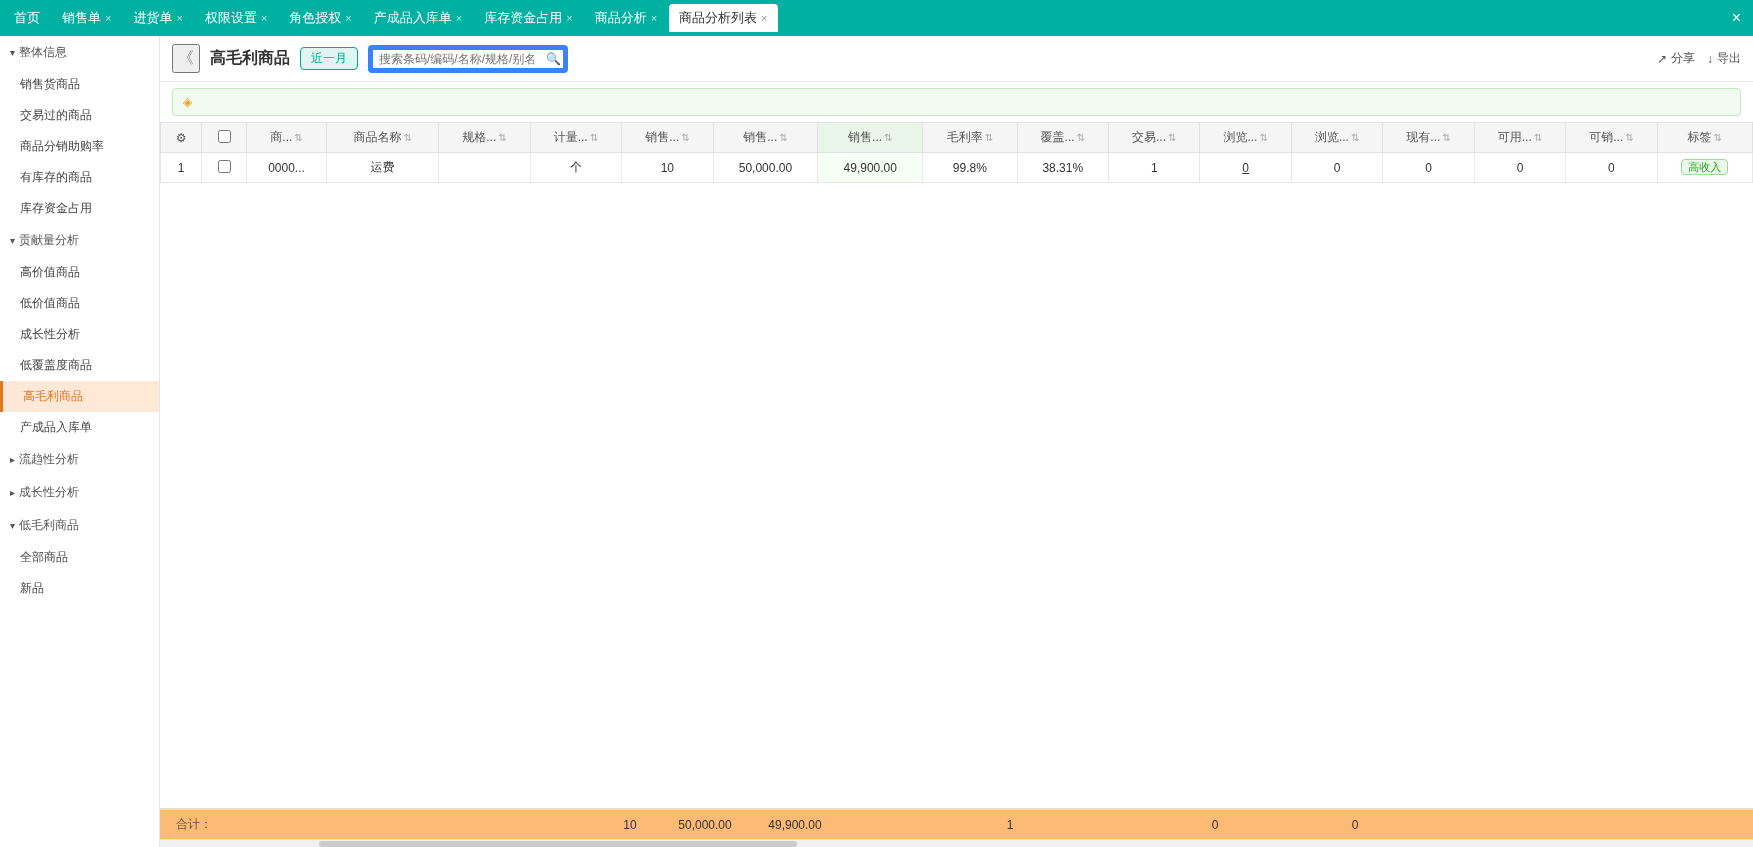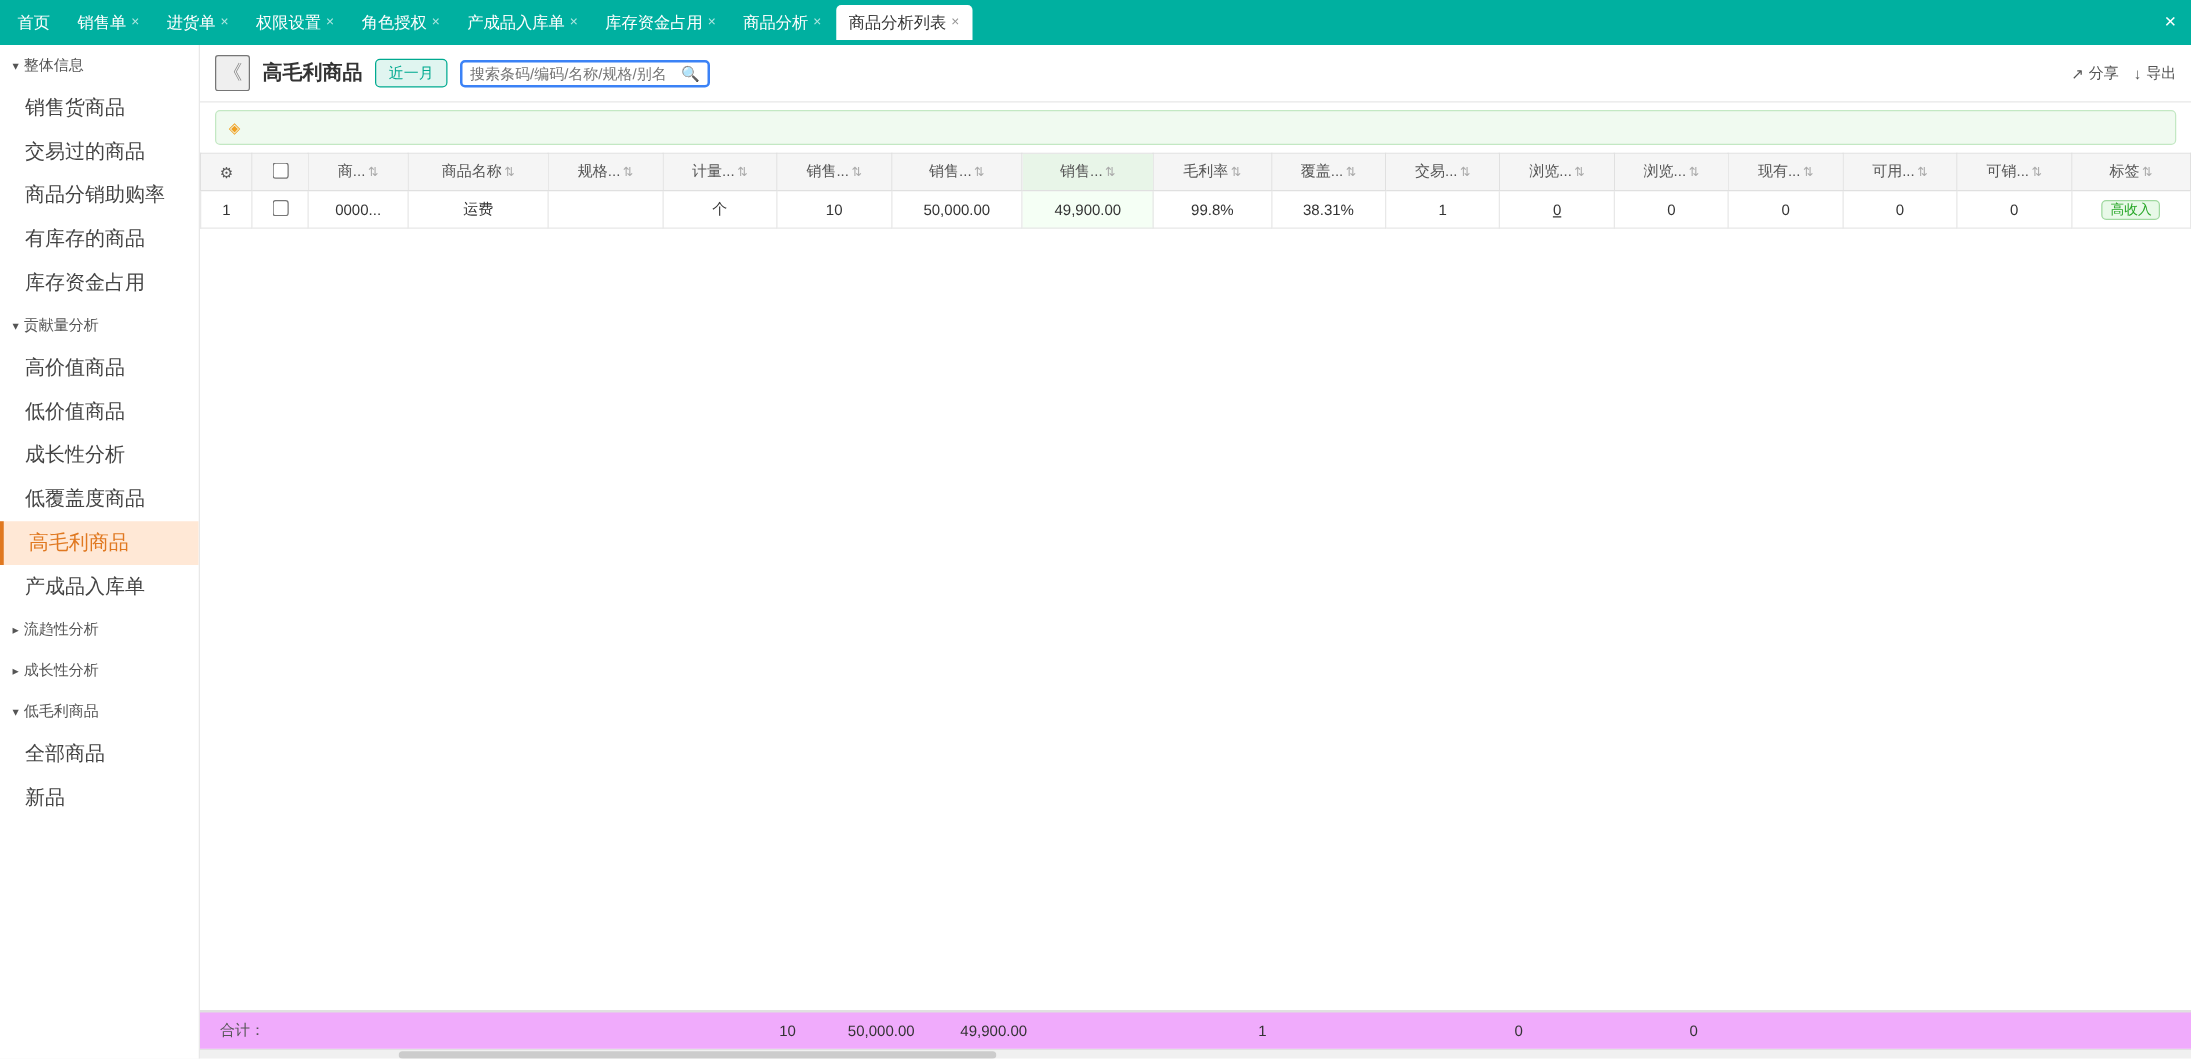--- a/index.html
+++ b/index.html
@@ -63,21 +63,21 @@
       align-items: center;
       padding: 8px 10px;
       font-size: 12px;
       color: #555;
       cursor: pointer;
       gap: 4px;
     }
     .sidebar-section-header .arrow { font-size: 10px; }
     .sidebar-item {
       padding: 7px 10px 7px 20px;
-      font-size: 16px;
+      font-size: 12px;
       color: #444;
       cursor: pointer;
       white-space: nowrap;
     }
     .sidebar-item.active {
       background: #ffe8d6;
       color: #e07820;
       border-left: 3px solid #e07820;
     }
 
@@ -115,21 +115,21 @@
       color: #00aa90;
       border: 1px solid #00aa90;
       border-radius: 4px;
       padding: 2px 10px;
       cursor: pointer;
       font-size: 12px;
     }
     .search-box {
       display: flex;
       align-items: center;
-      border: 2px solid #3b82f6;
+      border: 5px solid #3b82f6;
       border-radius: 4px;
       padding: 2px 6px;
       gap: 12px;
       width: 200px;
     }
     .search-box input {
       border: none;
       outline: none;
       font-size: 12px;
       width: 160px;
@@ -207,21 +207,21 @@
       border: 1px solid #a0d8a0;
       border-radius: 4px;
       padding: 1px 6px;
       font-size: 11px;
     }
     .underline-link { text-decoration: underline; color: #333; cursor: pointer; }
 
     
     .footer-totals {
       border-top: 2px solid #e0e0e0;
-      background: #f0abfc;
+      background: #fdba74;
       display: flex;
       align-items: center;
       padding: 6px 0;
       font-size: 12px;
       position: sticky;
       bottom: 0;
     }
     .footer-totals .total-label {
       padding: 0 10px 0 16px;
       color: #555;

